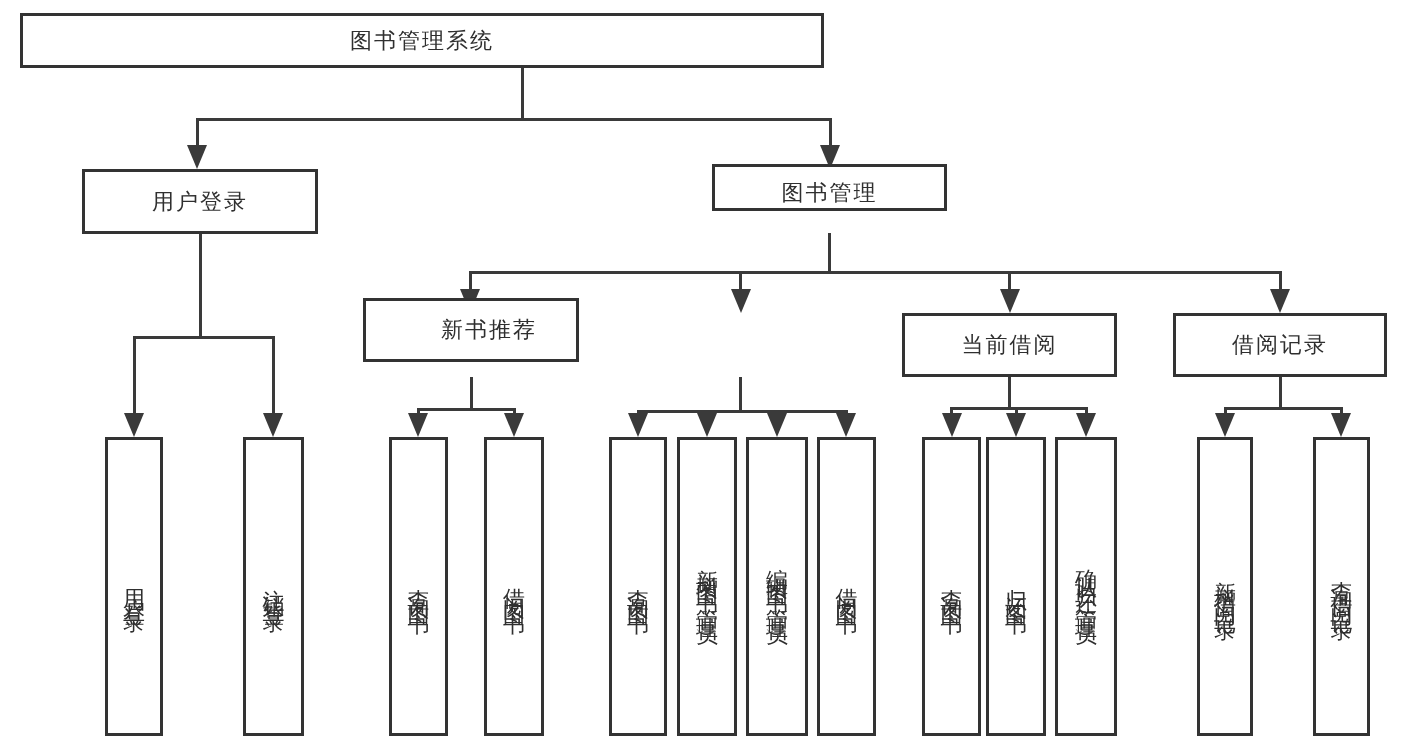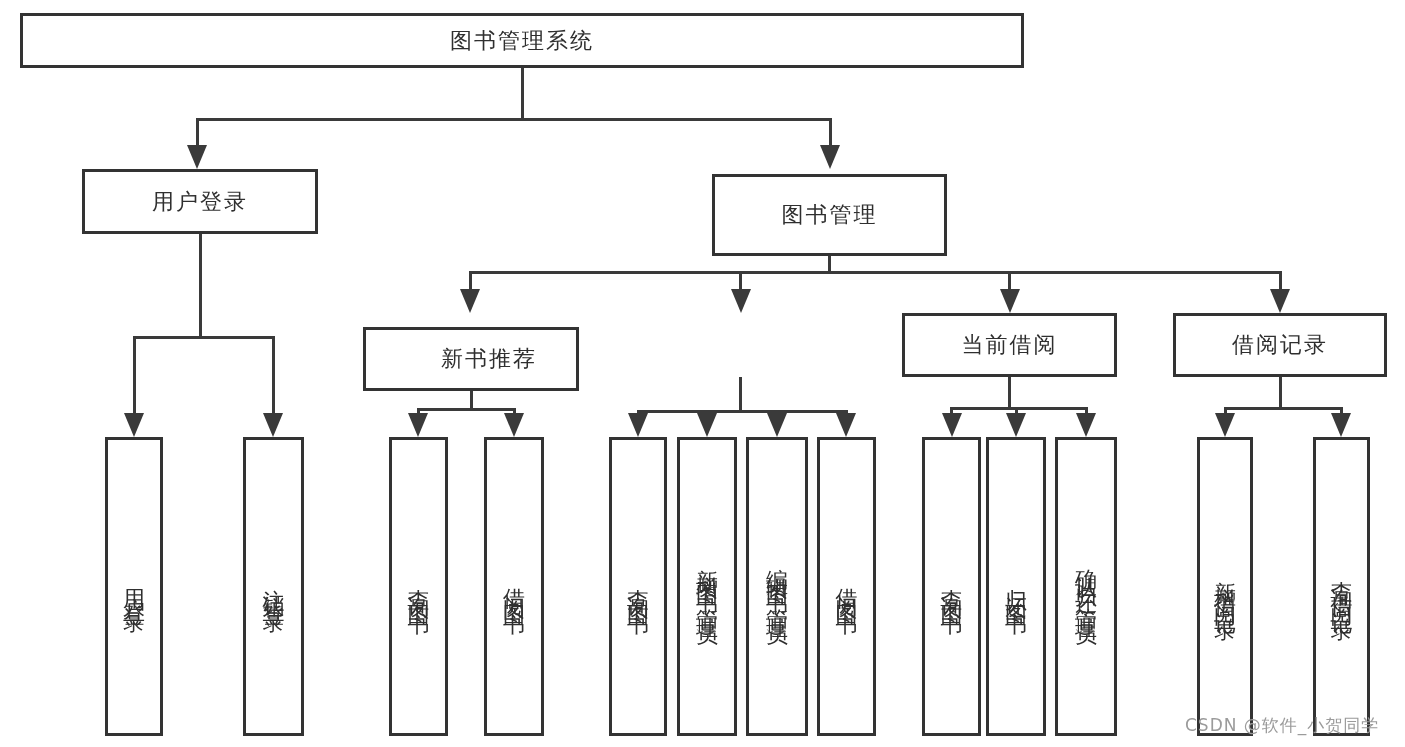--- a/index.html
+++ b/index.html
@@ -90,32 +90,32 @@
   <div class="vl" style="left:1084.5px; top:407px; height:10px;"></div>
   <div class="ar" style="left:1076px; top:413px;"></div>
 
   <div class="vl" style="left:1278.5px; top:377px; height:33px;"></div>
   <div class="hl" style="left:1223.5px; top:407px; width:119px;"></div>
   <div class="vl" style="left:1223.5px; top:407px; height:10px;"></div>
   <div class="ar" style="left:1215px; top:413px;"></div>
   <div class="vl" style="left:1339.5px; top:407px; height:10px;"></div>
   <div class="ar" style="left:1331px; top:413px;"></div>
 
-  <div class="box" style="left:20px; top:13px; width:1004px; height:55px;">
+  <div class="box" style="left:20px; top:13px; width:804px; height:55px;">
     <span>图书管理系统</span>
   </div>
 
   <div class="box" style="left:82px; top:169px; width:236px; height:65px;">
     <span>用户登录</span>
   </div>
-  <div class="box" style="left:712px; top:174px; width:235px; height:82px;">
+  <div class="box" style="left:712px; top:164px; width:235px; height:47px;align-items:flex-end;">
     <span>图书管理</span>
   </div>
 
-  <div class="box" style="left:363px; top:327px; width:216px; height:64px;padding-left:36px;">
+  <div class="box" style="left:363px; top:298px; width:216px; height:64px;padding-left:36px;">
     <span>新书推荐</span>
   </div>
   <div class="box" style="left:902px; top:313px; width:215px; height:64px;justify-content:center;">
     <span>当前借阅</span>
   </div>
   <div class="box" style="left:1173px; top:313px; width:214px; height:64px;">
     <span>借阅记录</span>
   </div>
 
   <div class="box leaf" style="left:105px; top:437px; width:58px; height:299px;">
@@ -155,15 +155,14 @@
     <span class="vtext">确认归还（管理员）</span>
   </div>
 
   <div class="box leaf" style="left:1197px; top:437px; width:56px; height:299px;">
     <span class="vtext">新增借阅记录</span>
   </div>
   <div class="box leaf" style="left:1313px; top:437px; width:57px; height:299px;">
     <span class="vtext">查询借阅记录</span>
   </div>
 
-  <div class="watermark" style="left:1185px; top:714px;">CSDN @软件_小贺同学</div>
 
 </div>
 
 </body></html>

